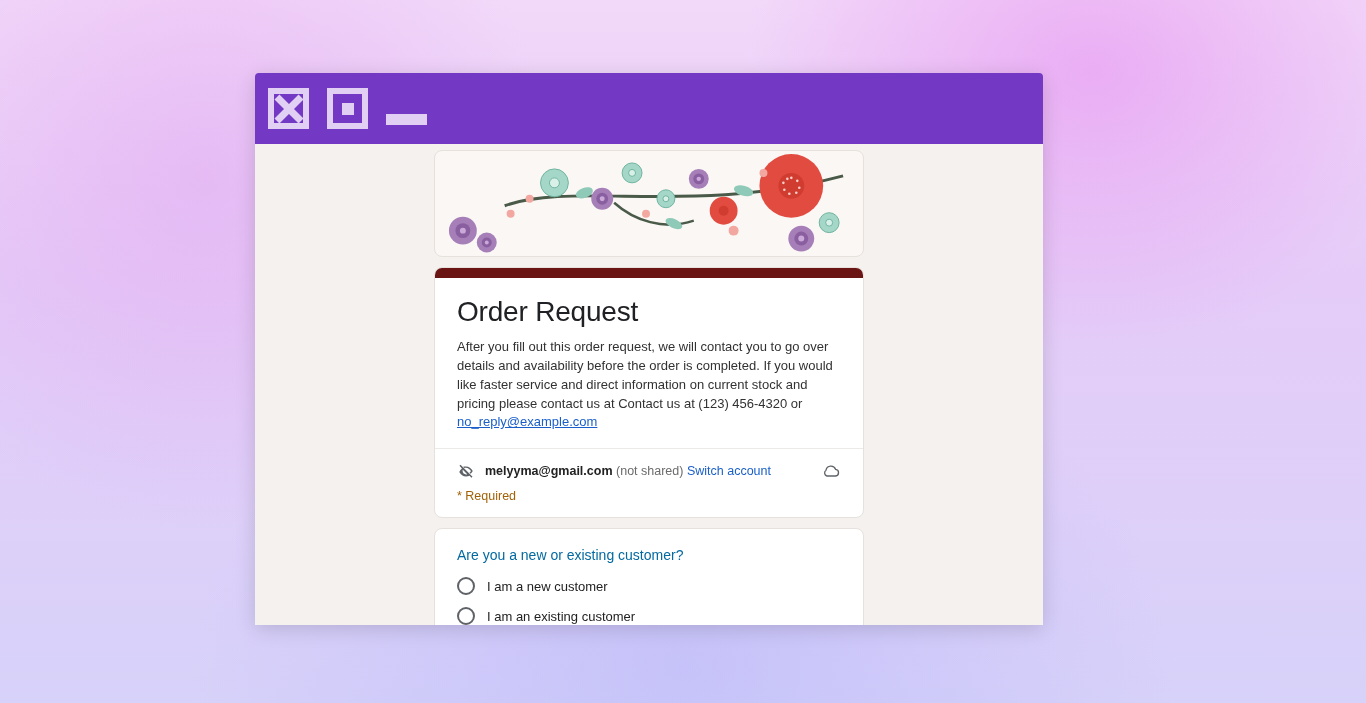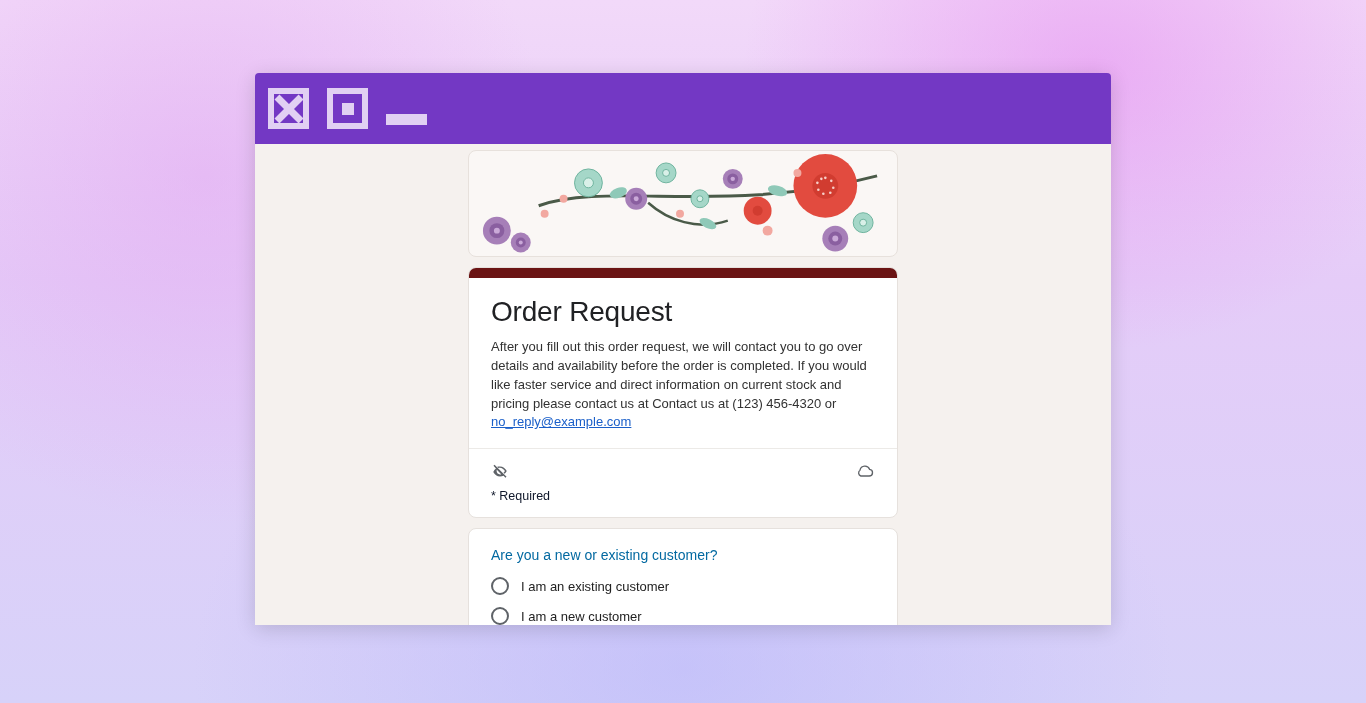--- a/index.html
+++ b/index.html
@@ -9,21 +9,21 @@
     background:
       radial-gradient(ellipse 500px 400px at 80% 10%, rgba(230,140,240,0.55), transparent 70%),
       radial-gradient(ellipse 500px 500px at 15% 25%, rgba(225,160,240,0.45), transparent 70%),
       radial-gradient(ellipse 700px 500px at 50% 95%, rgba(180,180,250,0.5), transparent 70%),
       linear-gradient(180deg, #f2d9f9 0%, #e5ccf8 40%, #d7d2f9 100%);
     position: relative;
   }
   .window {
     position: absolute;
     left: 255px; top: 73px;
-    width: 856px; height: 552px;
+    width: 788px; height: 552px;
     background: #7338c4;
     border-radius: 4px;
     box-shadow: 0 4px 20px rgba(0,0,0,0.15);
     display: flex; flex-direction: column;
   }
   .titlebar {
     height: 71px;
     display: flex; align-items: center;
     gap: 18px;
     padding-left: 13px;
@@ -88,21 +88,21 @@
     display: flex; align-items: center; gap: 10px;
     font-size: 12.5px; color: #444;
   }
   .account-row .email { font-weight: 700; color: #222; }
   .account-row .notshared { color: #6b6b6b; }
   .account-row .switch { color: #1a5fc9; cursor: pointer; }
   .account-row .spacer { flex: 1; }
   .eye-off { width: 18px; height: 18px; color: #5f6368; }
   .cloud-ico { width: 20px; height: 20px; color: #5f6368; }
 
-  .required-row { padding: 0 8px 14px 22px; font-size: 12.5px; color: #0f172a; }
+  .required-row { padding: 0 8px 14px 22px; font-size: 12.5px; color: #a16207; }
 
   .q-title { font-size: 14px; color: #0369a1; margin-bottom: 14px; }
   .radio-row { display: flex; align-items: center; gap: 12px; font-size: 13px; color: #222; margin-bottom: 12px; cursor: pointer; }
   .radio-circle {
     width: 18px; height: 18px; border: 2px solid #5f6368; border-radius: 50%;
     flex-shrink: 0;
   }
 </style>
 </head>
 <body>
@@ -215,38 +215,43 @@
           <div class="card-pad">
             <div class="form-title">Order Request</div>
             <div class="form-desc">
               <span>After you fill out this order request, we will contact you to go over details and availability before the order is completed. If you would like faster service and direct information on current stock and pricing please contact us at Contact us at (123) 456-4320 or </span><a href="#">no_reply@example.com</a>
             </div>
           </div>
           <div class="account-row">
             <svg class="eye-off" viewBox="0 0 24 24">
                 <path fill="currentColor" d="M12 6c3.8 0 7.2 2.3 9 6-0.7 1.5-1.7 2.8-2.9 3.8l-1.5-1.5c.8-.7 1.5-1.5 2-2.3-1.5-2.8-4.3-4.5-6.6-4.5-.8 0-1.6.1-2.3.4L8.2 6.4C9.4 6.1 10.7 6 12 6zM3.3 4.9 4.7 3.5l16 16-1.4 1.4-2.6-2.6c-1.4.6-3 .9-4.7.9-3.8 0-7.2-2.3-9-6 .8-1.8 2.1-3.3 3.6-4.4L3.3 4.9zM12 16.5c.6 0 1.1-.1 1.6-.3l-5.8-5.8c-.2.5-.3 1-.3 1.6 0 2.5 2 4.5 4.5 4.5z"></path>
               </svg>
+            <span>
+              <span class="email">melyyma@gmail.com</span>
+              <span class="notshared">(not shared)</span>
+              <span class="switch">Switch account</span>
+            </span>
             <span class="spacer"></span>
             <svg class="cloud-ico" viewBox="0 0 24 24">
                 <path fill="none" stroke="currentColor" stroke-width="1.6" d="M7 18h10a4 4 0 0 0 .5-7.97A6 6 0 0 0 6 11a4 4 0 0 0 1 7z"></path>
               </svg>
           </div>
           <div class="required-row">* Required</div>
         </div>
 
         <div class="card">
           <div class="card-pad">
             <div class="q-title">Are you a new or existing customer?</div>
             <label class="radio-row">
               <span class="radio-circle"></span>
-              <span>I am an existing customer</span>
+              <span>I am a new customer</span>
             </label>
             <label class="radio-row">
               <span class="radio-circle"></span>
-              <span>I am a new customer</span>
+              <span>I am an existing customer</span>
             </label>
           </div>
         </div>
 
       </div>
     </div>
   </div>
 </div>
 
 </body></html>

